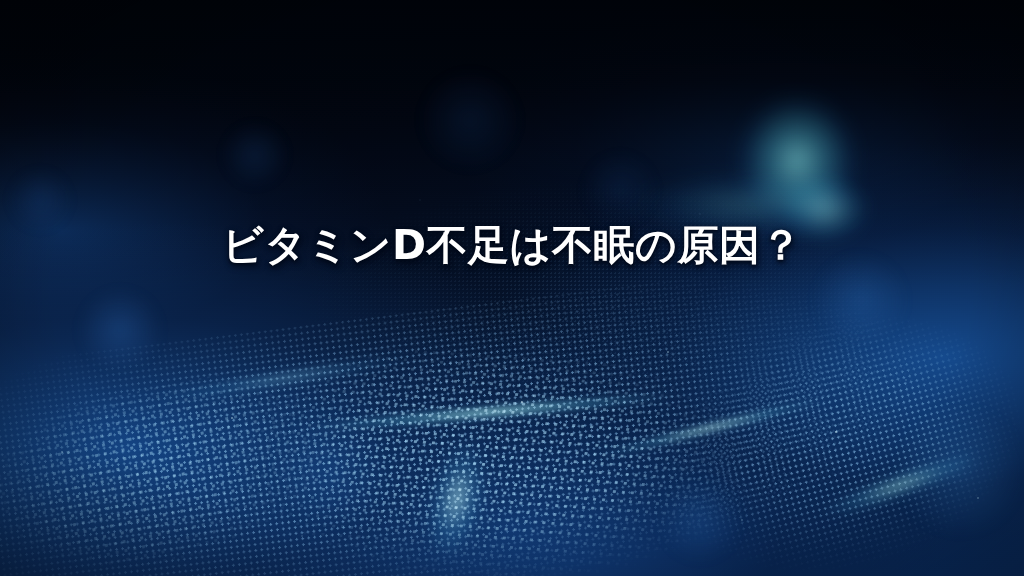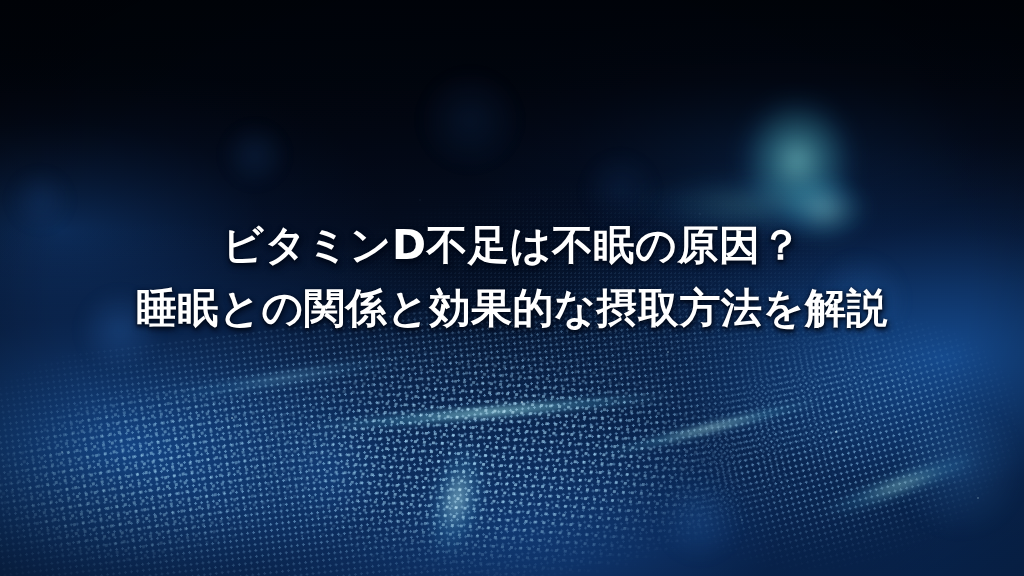--- a/index.html
+++ b/index.html
@@ -308,16 +308,15 @@
   <div class="crest crest-2"></div>
   <div class="crest crest-3"></div>
   <div class="crest crest-4"></div>
 
   <div class="sparkles"></div>
   <div class="grain"></div>
   <div class="vignette"></div>
 
   <div class="headline">
     <span class="line">ビタミンD不足は不眠の原因？</span>
-    <span class="line">睡眠との関係と効果的な摂取方法を解説</span>
   </div>
 
 </div>
 
 </body></html>

